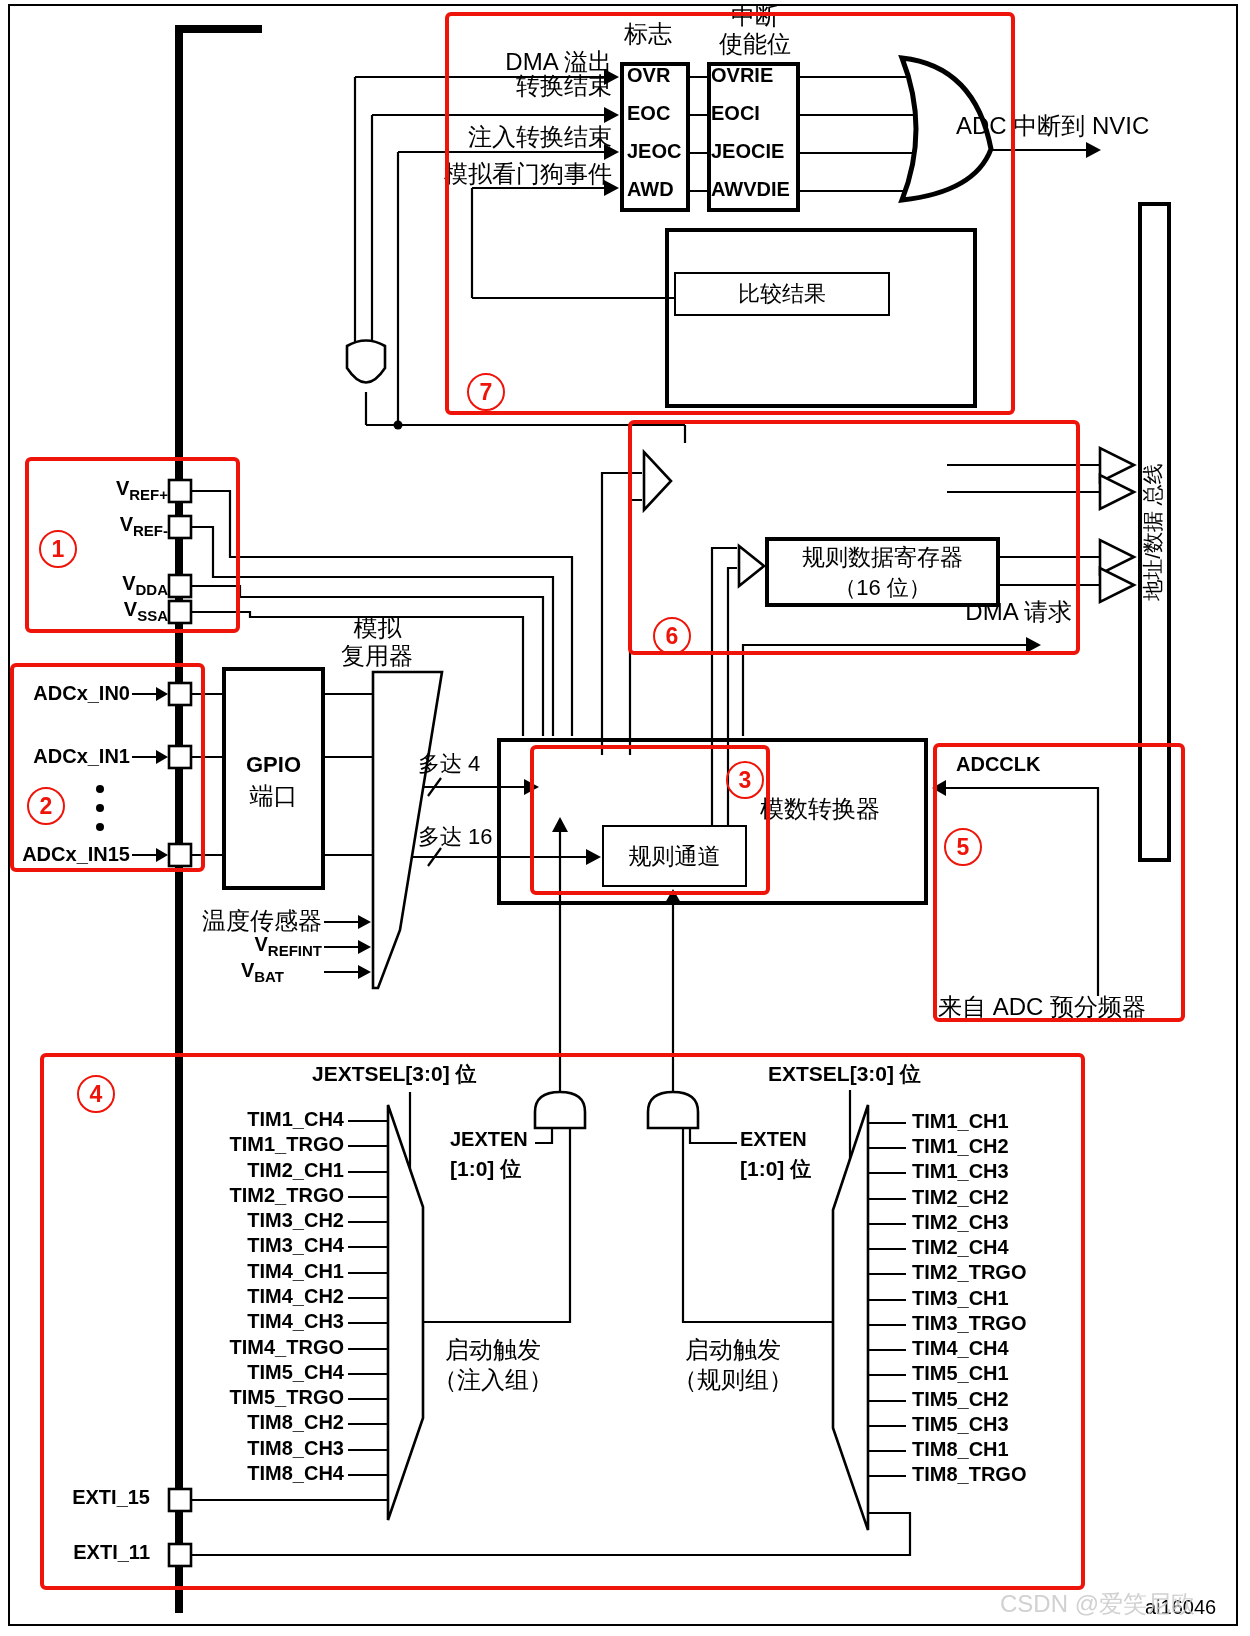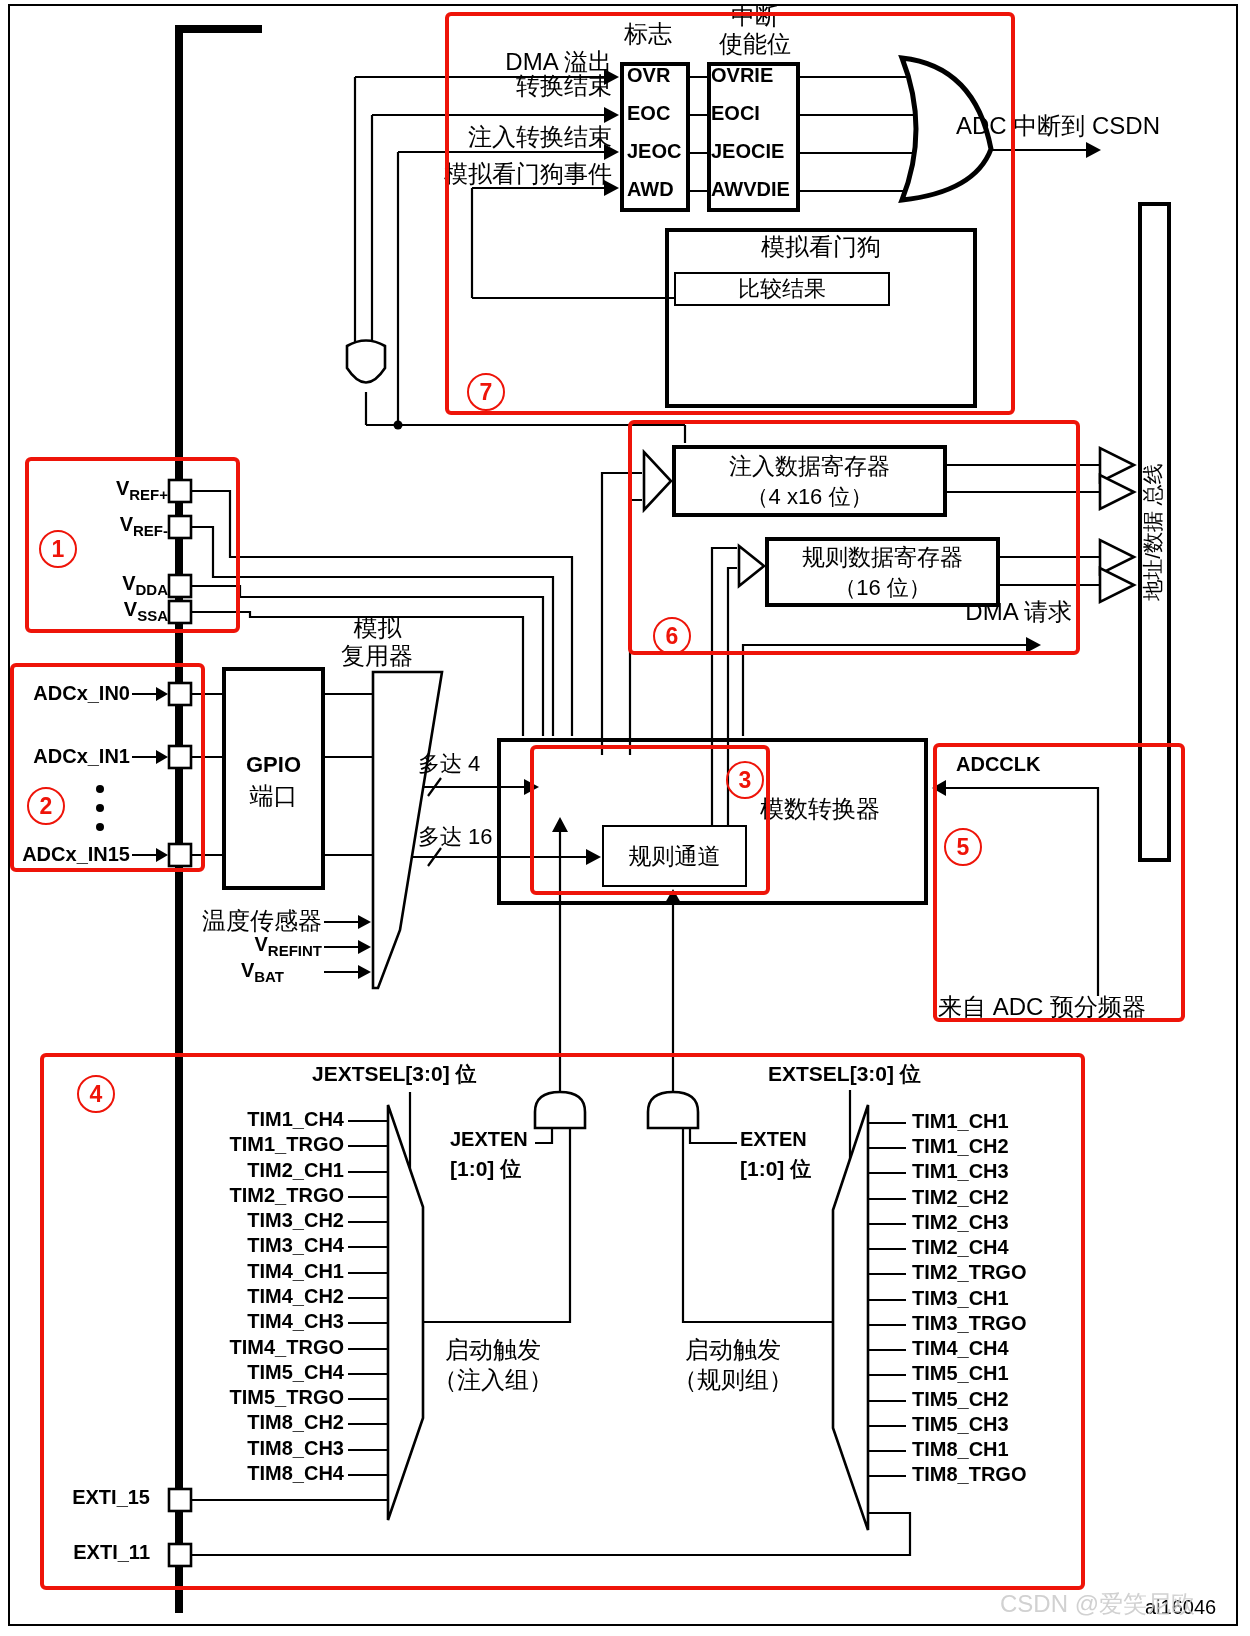--- a/index.html
+++ b/index.html
@@ -148,32 +148,27 @@
 <div class="sig" style="left:627px;top:102px;width:58px;">EOC</div>
 <div class="sig" style="left:627px;top:140px;width:58px;">JEOC</div>
 <div class="sig" style="left:627px;top:178px;width:58px;">AWD</div>
 
 <div class="box" style="left:707px;top:62px;width:93px;height:150px;"></div>
 <div class="sig" style="left:711px;top:64px;width:88px;">OVRIE</div>
 <div class="sig" style="left:711px;top:102px;width:88px;">EOCI</div>
 <div class="sig" style="left:711px;top:140px;width:88px;">JEOCIE</div>
 <div class="sig" style="left:711px;top:178px;width:88px;">AWVDIE</div>
 
-<div class="lbl" style="left:956px;top:112px;">ADC 中断到 CSDN</div>
+<div class="lbl" style="left:956px;top:112px;">ADC 中断到 NVIC</div>
 
 <div class="box" style="left:665px;top:228px;width:312px;height:180px;"></div>
-<div class="lbl c" style="left:665px;top:233px;width:312px;">模拟看门狗</div>
-<div class="box thin wbox flex2" style="left:674px;top:272px;width:216px;height:34px;">
+<div class="box thin wbox flex2" style="left:674px;top:272px;width:216px;height:44px;">
   <span class="c" style="font-size:22px;">比较结果</span>
     </div>
 
-<div class="box wbox flex2" style="left:672px;top:445px;width:275px;height:72px;">
-  <span style="font-size:23px;">注入数据寄存器</span>
-  <span style="font-size:22px;">（4 x16 位）</span>
-    </div>
 <div class="box wbox flex2" style="left:765px;top:537px;width:235px;height:70px;">
   <span style="font-size:23px;">规则数据寄存器</span>
   <span style="font-size:22px;">（16 位）</span>
     </div>
 <div class="lbl r" style="left:870px;top:598px;width:202px;">DMA 请求</div>
 
 <div class="box wbox" style="left:1138px;top:202px;width:33px;height:660px;"></div>
 <div class="busv" style="left:1044px;top:517px;width:220px;height:30px;">地址/数据 总线</div>
 
 <div class="sig r" style="left:80px;top:477px;width:88px;"><span>V</span><span class="sub">REF+</span></div>

